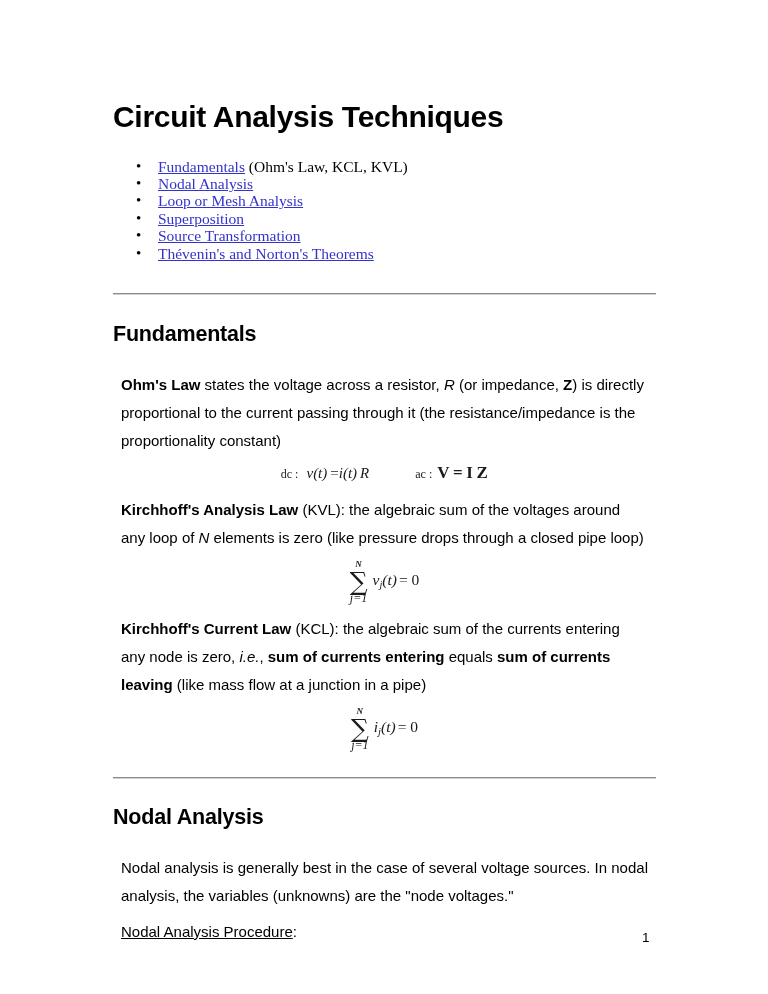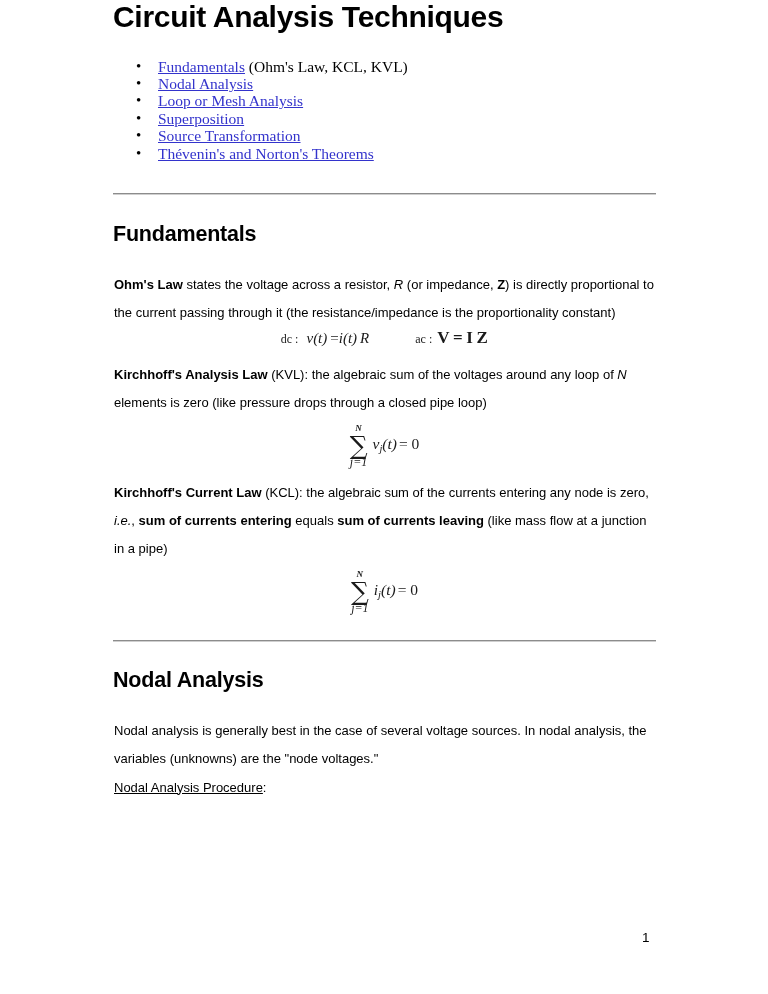--- a/index.html
+++ b/index.html
@@ -33,20 +33,21 @@
   }
 
   
   .doc-title {
     font-family: "Liberation Sans", sans-serif;
     font-size: 30px;
     font-weight: bold;
     letter-spacing: -0.3px;
     color: #000;
     margin: 0;
+    padding-top: 100px;
     line-height: 1.15;
   }
 
   
   .toc {
     margin: 0;
     padding: 0;
     list-style: none;
     margin-top: 23px;
   }
@@ -96,24 +97,24 @@
     color: #000;
     margin: 0;
     line-height: 1.2;
   }
   .sh-fundamentals { margin-top: 27px; }
   .sh-nodal { margin-top: 26px; }
 
   
   .body-p {
     font-family: "Liberation Sans", sans-serif;
-    font-size: 13px;
+    font-size: 15px;
     line-height: 28px;
     color: #000;
-    margin: 1px;
+    margin: 8px;
     text-align: left;
   }
   .p-ohm { margin-top: 23px; }
   .p-kvl { margin-top: 12px; }
   .p-kcl { margin-top: 12px; }
   .p-nodal1 { margin-top: 23px; }
   .p-nodal2 { margin-top: 0px; }
 
   .body-p b { font-weight: bold; }
   .body-p i { font-style: italic; }

